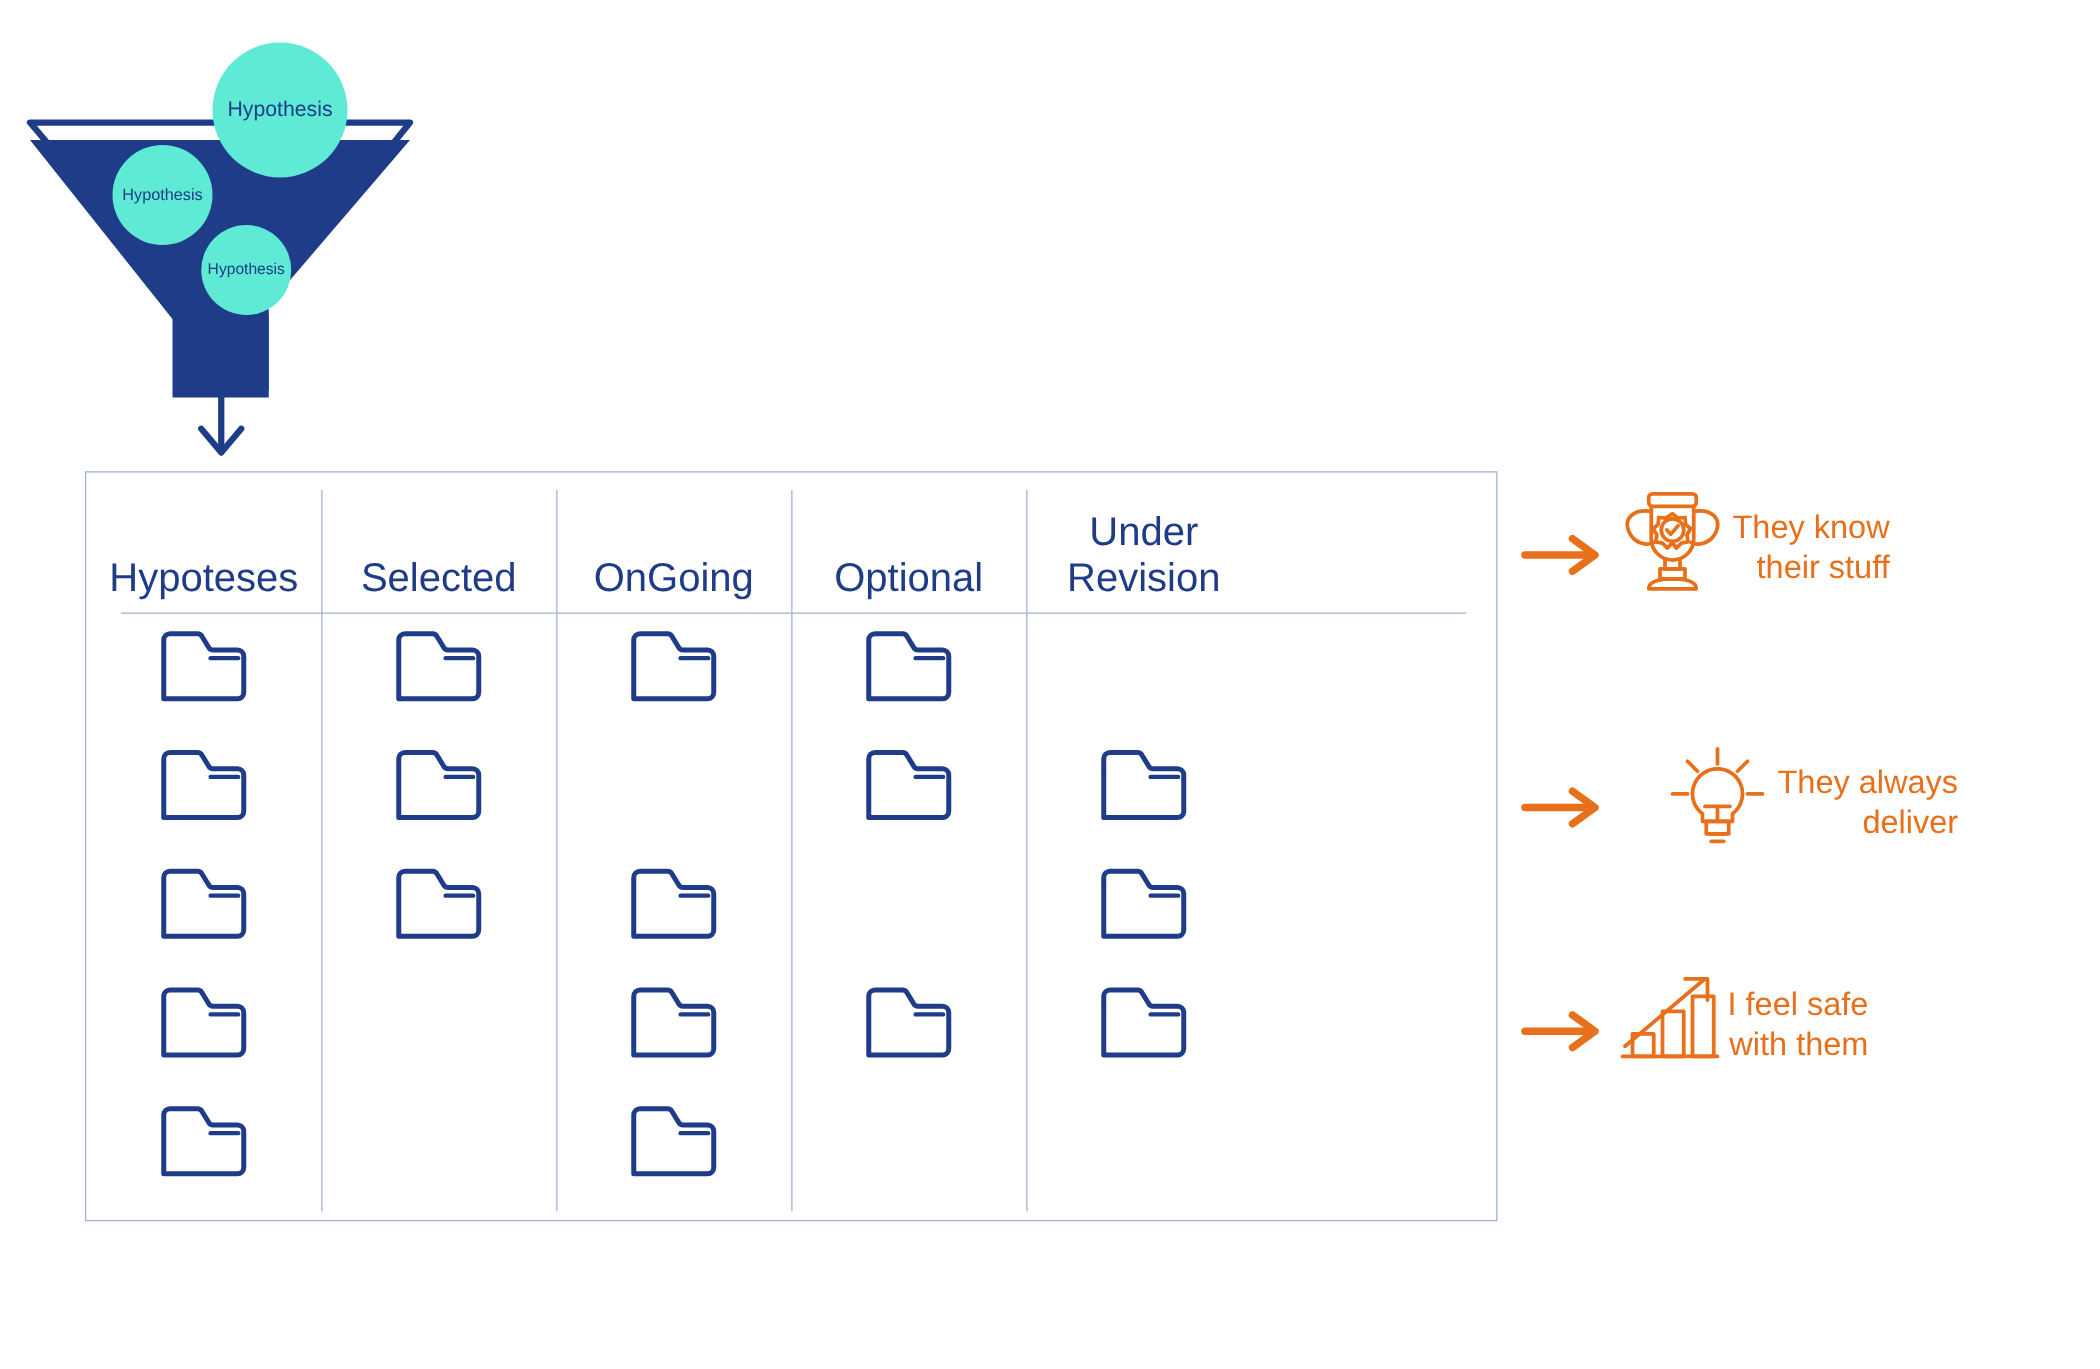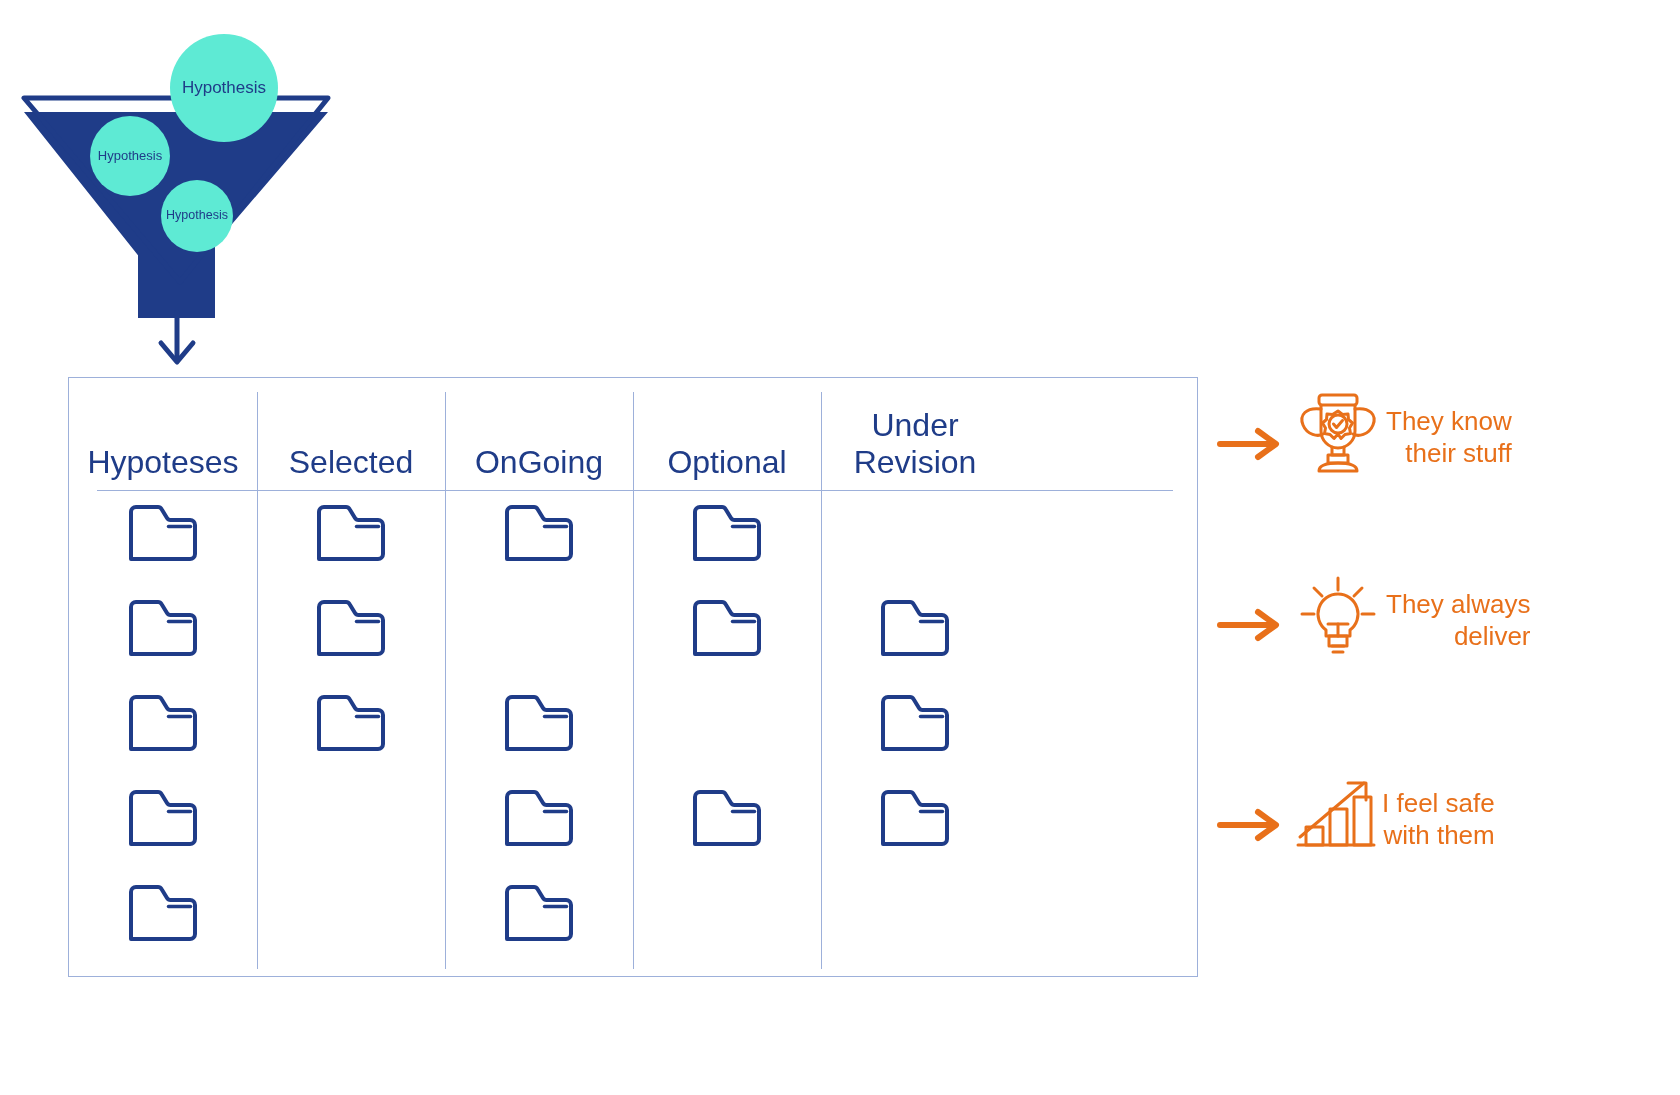--- a/index.html
+++ b/index.html
@@ -117,21 +117,21 @@
     left: 1210px; top: 385px;
     width: 420px; height: 600px;
   }
   .outcome {
     position: absolute;
     display: flex;
     align-items: center;
     width: 420px;
   }
   #outcome-0 { top: 0px; }
-  #outcome-1 { top: 189px; }
+  #outcome-1 { top: 210px; gap: 36px; }
   #outcome-2 { top: 390px; }
   .outcome-arrow {
     width: 80px;
     flex: 0 0 80px;
     display: flex;
     justify-content: center;
   }
   .outcome-content {
     flex: 1;
     display: flex;

